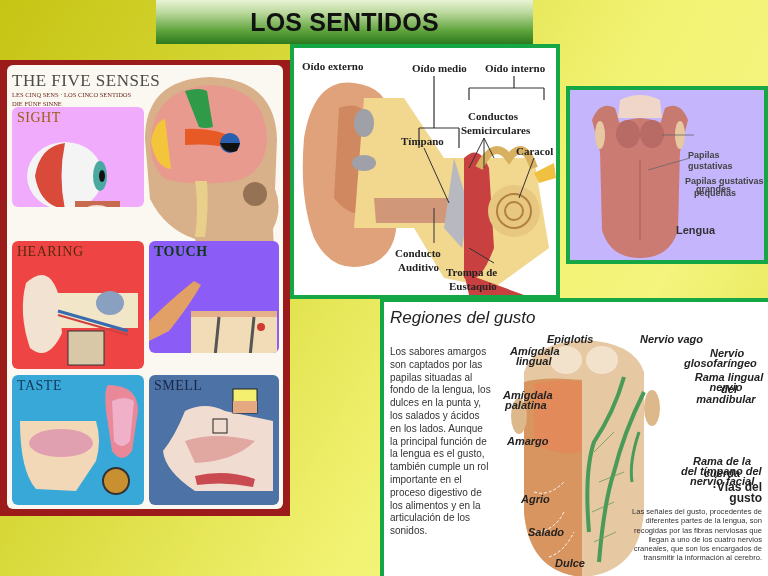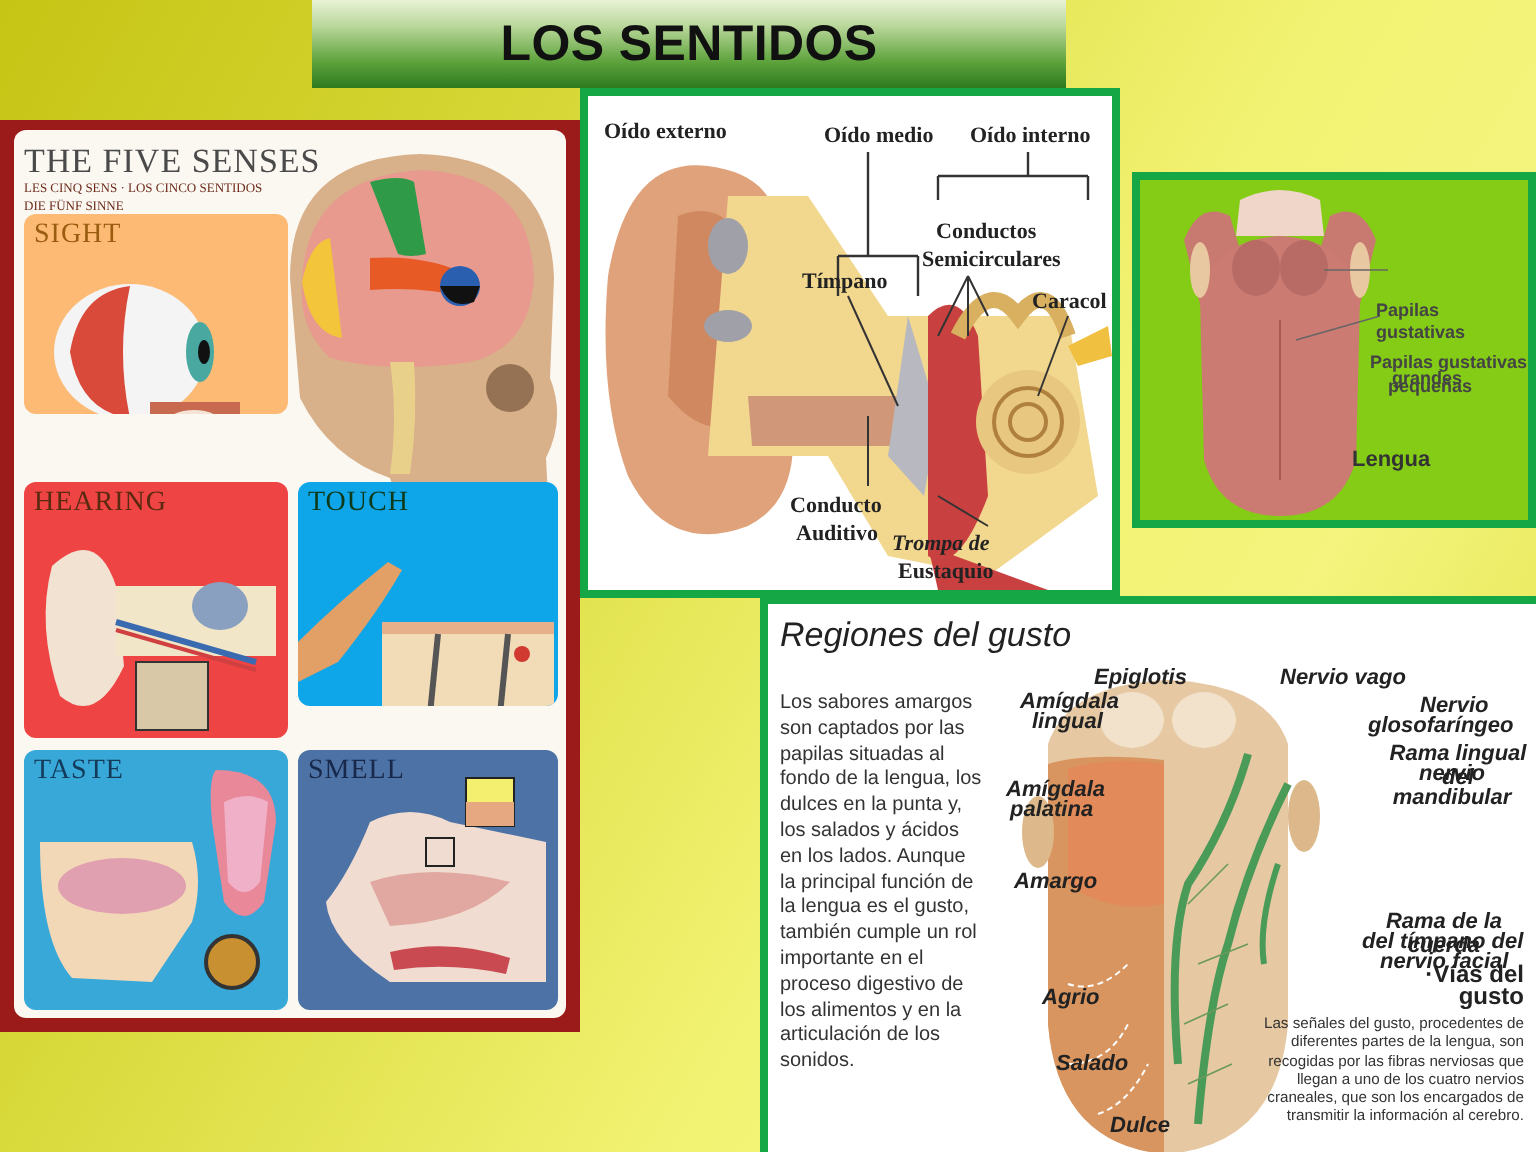--- a/index.html
+++ b/index.html
@@ -31,42 +31,42 @@
     position: relative; width: 100%; height: 100%;
     background: #fbf8f2; border-radius: 6px; overflow: hidden;
   }
   .poster-title { position: absolute; left: 5px; top: 6px; font-family: "Liberation Serif", serif; font-size: 17px; color: #4a4a4a; letter-spacing: 0.5px; }
   .poster-sub1 { position: absolute; left: 5px; top: 26px; font-family: "Liberation Serif", serif; font-size: 6.5px; color: #6b2a1a; }
   .poster-sub2 { position: absolute; left: 5px; top: 35px; font-family: "Liberation Serif", serif; font-size: 6.5px; color: #6b2a1a; }
 
   .panel { position: absolute; border-radius: 6px; overflow: hidden; }
   .panel-label { position: absolute; left: 5px; top: 3px; font-family: "Liberation Serif", serif; font-size: 14px; letter-spacing: 0.5px; }
 
-  #sight { left: 5px; top: 42px; width: 132px; height: 100px; background: #fdba74; }
+  #sight { left: 5px; top: 42px; width: 132px; height: 100px; background: #f0abfc; }
   #sight .panel-label { color: #9a5d10; }
   #hearing { left: 5px; top: 176px; width: 132px; height: 128px; background: #ef4444; }
   #hearing .panel-label { color: #5a2a10; }
-  #touch { left: 142px; top: 176px; width: 130px; height: 112px; background: #0ea5e9; }
+  #touch { left: 142px; top: 176px; width: 130px; height: 112px; background: #8b5cf6; font-weight: bold; }
   #touch .panel-label { color: #0d3a18; }
   #taste { left: 5px; top: 310px; width: 132px; height: 130px; background: #37a8d8; }
   #taste .panel-label { color: #143a5a; }
   #smell { left: 142px; top: 310px; width: 130px; height: 130px; background: #4d72a5; }
   #smell .panel-label { color: #17284a; }
 
   
   #ear-panel {
     left: 290px; top: 44px; width: 270px; height: 255px;
     border: 4px solid #15a645; background: #fff; overflow: hidden;
   }
   .ear-label { position: absolute; font-family: "Liberation Serif", serif; font-weight: bold; font-size: 11px; color: #222; line-height: 1.15; }
 
   
   #tongue-panel {
     left: 566px; top: 86px; width: 202px; height: 178px;
-    border: 4px solid #15a645; background: #84cc16; overflow: hidden;
+    border: 4px solid #15a645; background: #c4b5fd; overflow: hidden;
   }
   .tongue-label { position: absolute; font-weight: bold; font-size: 9px; color: #444; line-height: 1.2; }
 
   
   #regions-panel {
     left: 380px; top: 298px; width: 388px; height: 278px;
     border: 4px solid #15a645; border-right: none; border-bottom: none; background: #fff; overflow: hidden;
   }
   .reg-title { position: absolute; left: 6px; top: 6px; font-size: 17px; font-style: italic; color: #222; }
   .reg-desc { position: absolute; left: 6px; top: 44px; width: 102px; font-size: 10px; color: #333; line-height: 1.28; }
@@ -189,21 +189,21 @@
   </svg>
   <div class="ear-label" style="left:8px;top:12px;">Oído externo</div>
   <div class="ear-label" style="left:118px;top:14px;">Oído medio</div>
   <div class="ear-label" style="left:191px;top:14px;">Oído interno</div>
   <div class="ear-label" style="left:174px;top:62px;">Conductos</div>
   <div class="ear-label" style="left:167px;top:76px;">Semicirculares</div>
   <div class="ear-label" style="left:107px;top:87px;">Tímpano</div>
   <div class="ear-label" style="left:222px;top:97px;">Caracol</div>
   <div class="ear-label" style="left:101px;top:199px;">Conducto</div>
   <div class="ear-label" style="left:104px;top:213px;">Auditivo</div>
-  <div class="ear-label" style="left:152px;top:218px;font-style:italic;">Trompa de</div>
+  <div class="ear-label" style="left:152px;top:218px;">Trompa de</div>
   <div class="ear-label" style="left:155px;top:232px;">Eustaquio</div>
 </div>
 
 <div id="tongue-panel" class="abs">
   <svg class="abs" style="left:0;top:0;" width="194" height="170" viewBox="0 0 194 170">
     <path d="M22 30 Q30 10 45 18 L50 35 Q40 60 32 70 Z" fill="#c97a70"></path>
     <path d="M118 30 Q110 10 95 18 L90 35 Q100 60 108 70 Z" fill="#c97a70"></path>
     <path d="M50 10 Q70 0 90 10 L92 28 L48 28 Z" fill="#efd6c8"></path>
     <path d="M30 60 Q35 30 70 28 Q105 30 110 60 L108 140 Q100 168 70 168 Q40 168 32 140 Z" fill="#cc7b72"></path>
     <ellipse cx="58" cy="44" rx="12" ry="14" fill="#b86a64"></ellipse>

